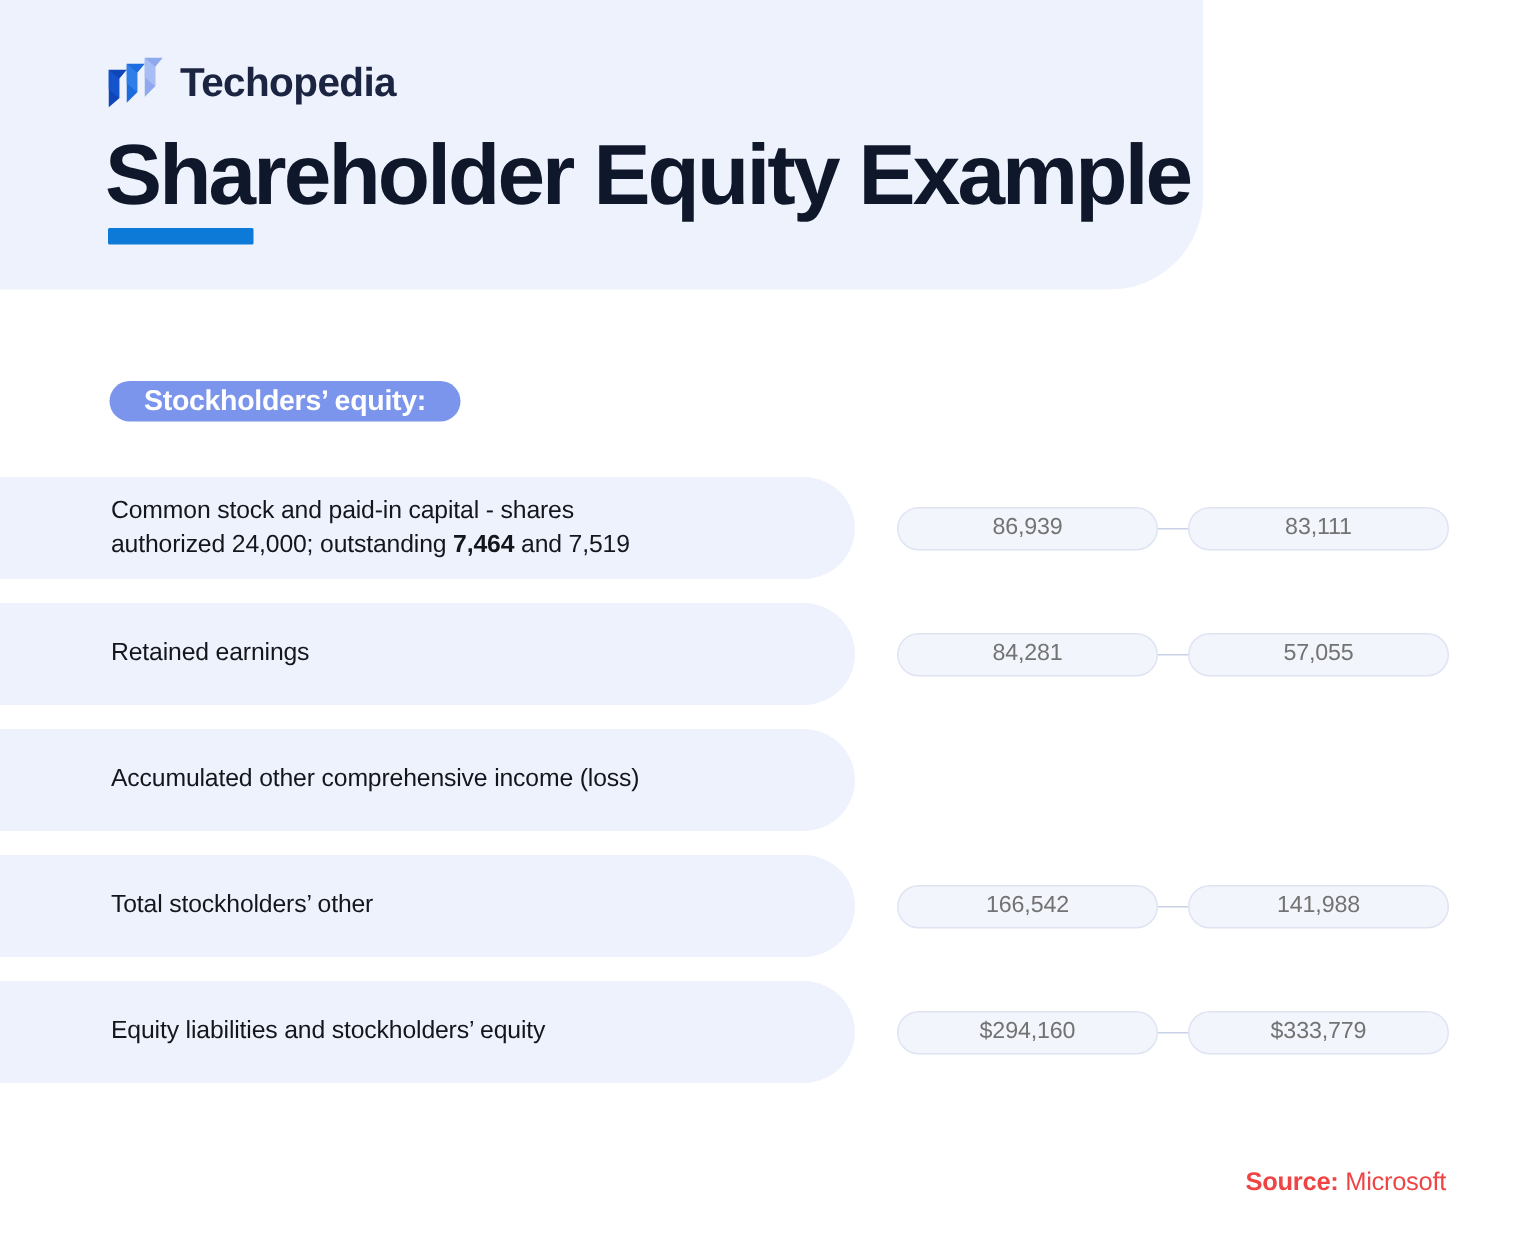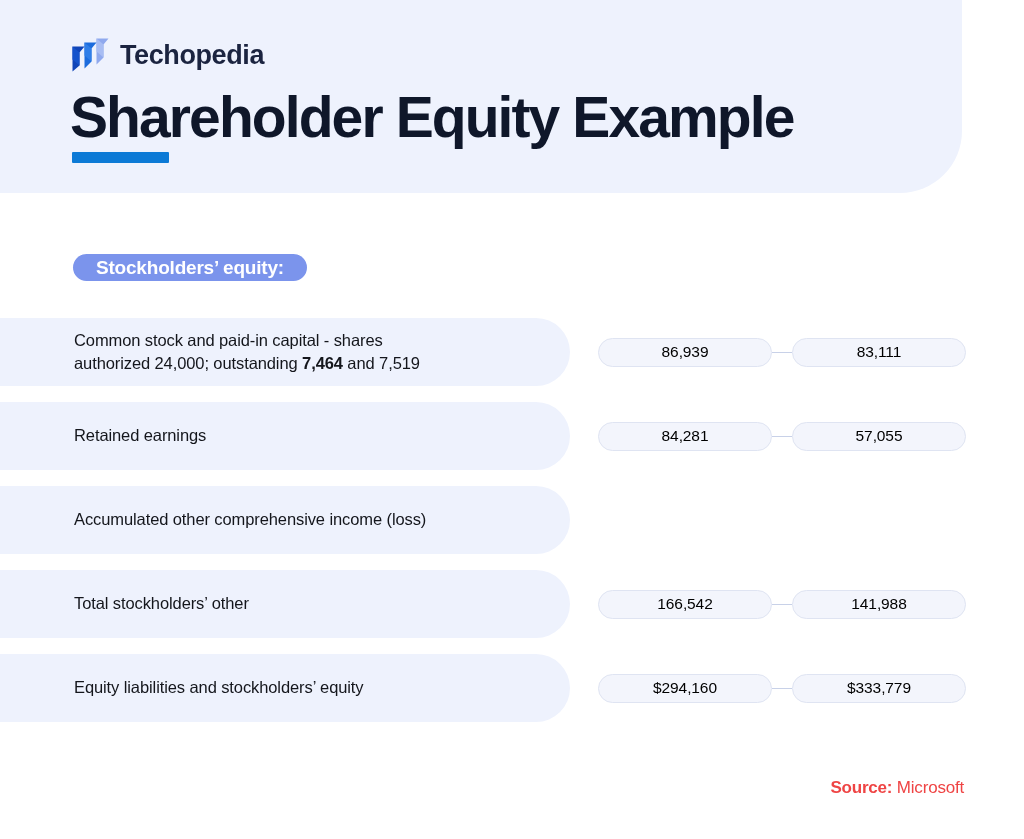--- a/index.html
+++ b/index.html
@@ -18,21 +18,21 @@
     width: 1024px;
     height: 839px;
     background: #ffffff;
   }
 
   
   .header-panel {
     position: absolute;
     left: 0;
     top: 0;
-    width: 962px;
+    width: 802px;
     height: 193px;
     background: #eef2fd;
     border-bottom-right-radius: 62px;
   }
 
   .brand {
     position: absolute;
     left: 72px;
     top: 38px;
     display: flex;
@@ -143,21 +143,21 @@
   .value-pill {
     width: 174px;
     height: 29px;
     background: #f3f5fc;
     border: 1px solid #dfe4f2;
     border-radius: 15px;
     display: flex;
     align-items: center;
     justify-content: center;
     font-size: 15.5px;
-    color: #000000;
+    color: #737373;
     letter-spacing: -0.1px;
   }
 
   .value-connector {
     width: 20px;
     height: 1px;
     background: #c8d1e8;
   }
 
   

